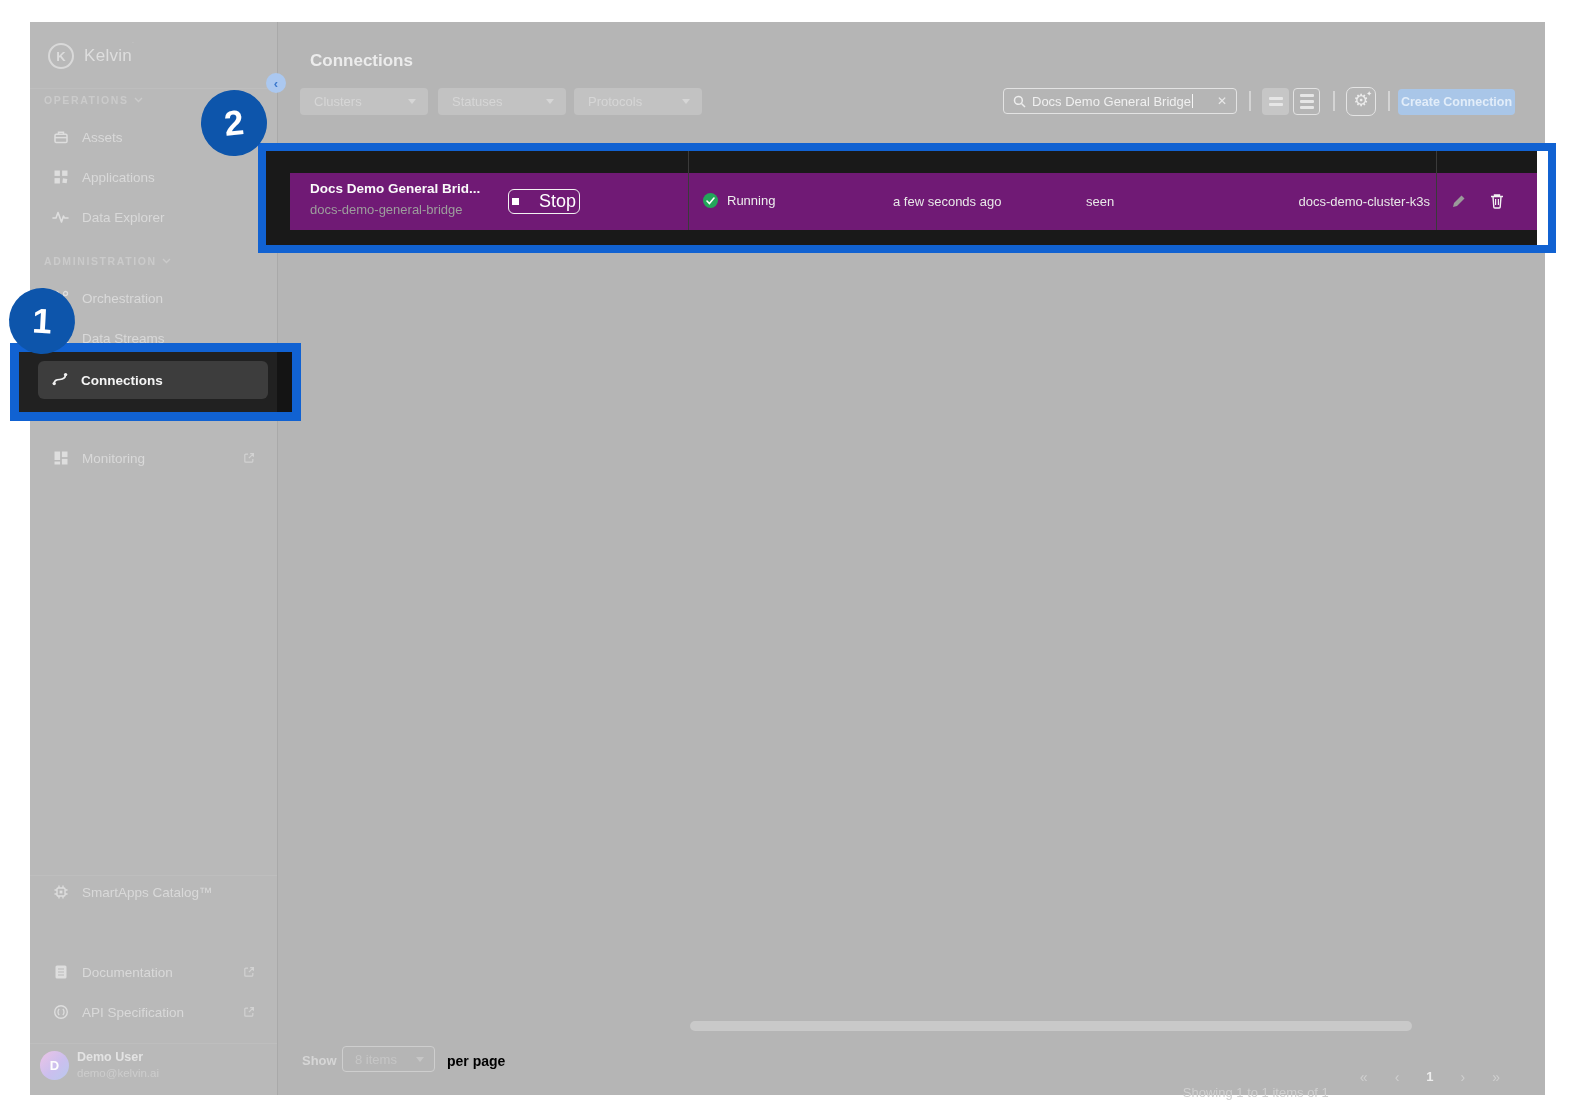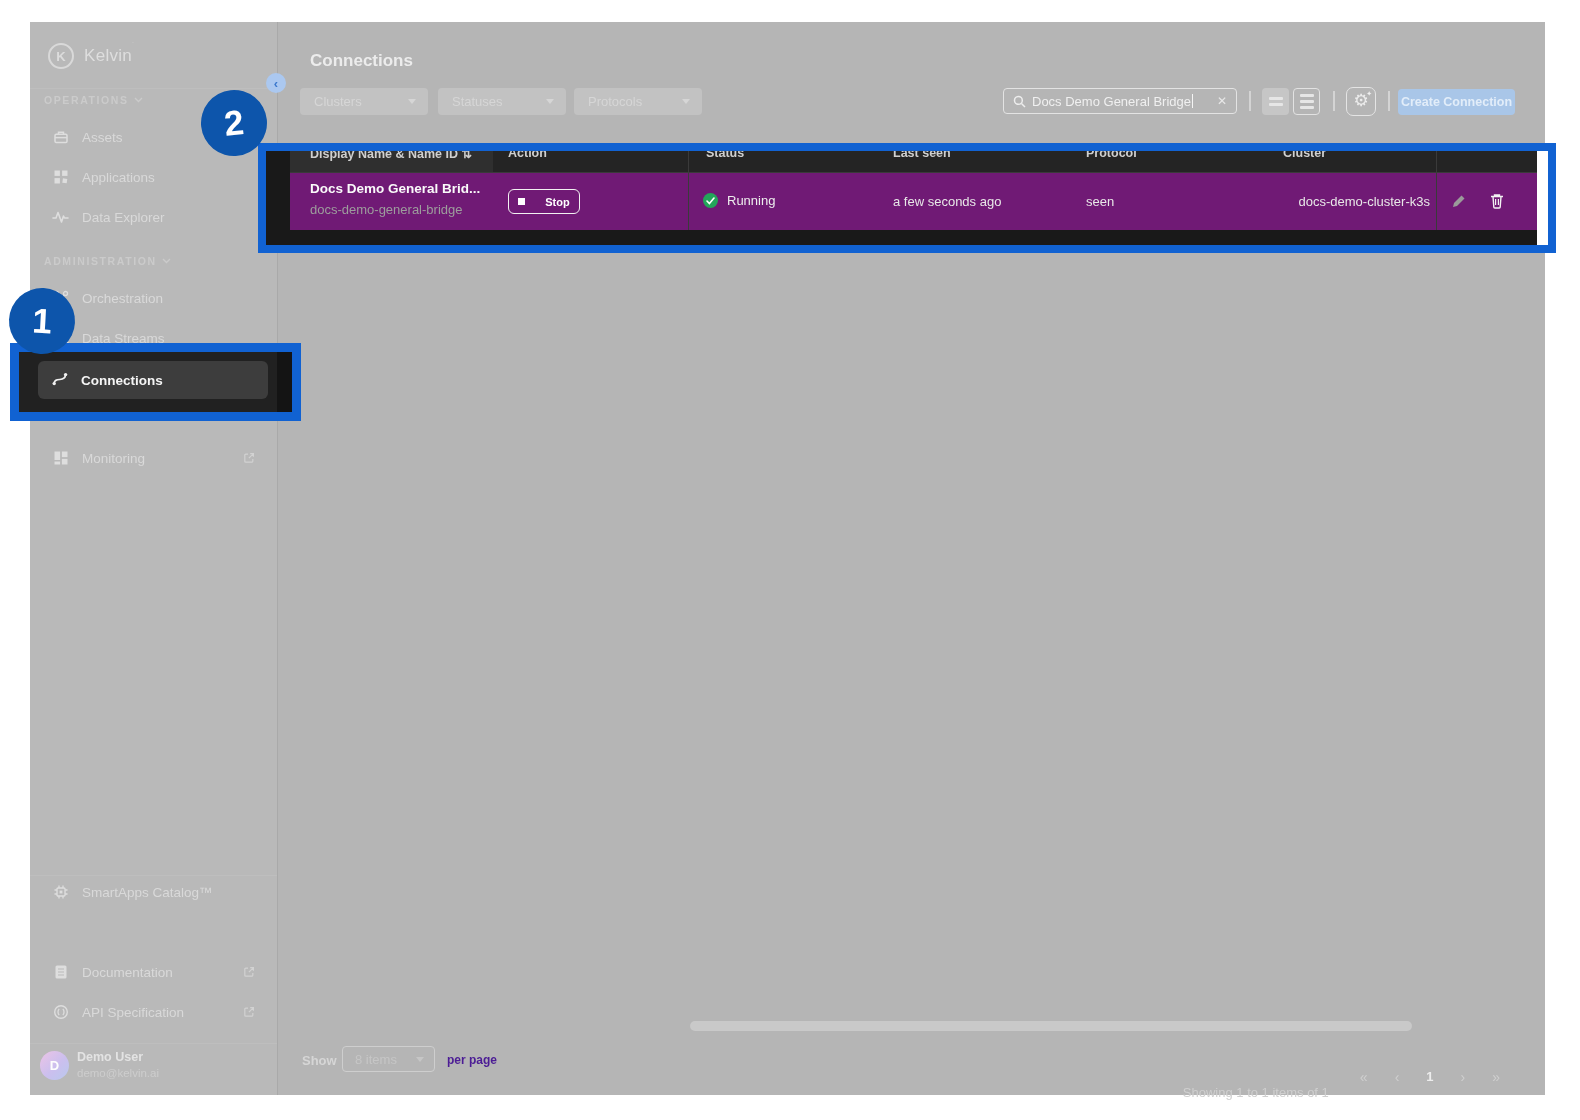--- a/index.html
+++ b/index.html
@@ -48,21 +48,21 @@
   .gearbtn{position:absolute;left:1316px;top:65px;width:30px;height:29px;border:1.5px solid #e4e4e4;border-radius:7px;box-sizing:border-box;display:flex;align-items:center;justify-content:center;color:#ececec;}
   .gear-glyph{font-size:17px;line-height:1;position:relative;top:-1px;}
   .gear-spark{position:absolute;right:3px;top:2px;font-size:7px;color:#f0f0f0;}
   .create-btn{position:absolute;left:1368px;top:67px;width:117px;height:26px;background:#a9c6e8;border-radius:4px;color:#e2edf9;font-size:12.5px;font-weight:700;display:flex;align-items:center;justify-content:center;}
 
   .hscroll{position:absolute;left:660px;top:999px;width:722px;height:10px;border-radius:5px;background:#c9c9c9;}
 
   .show-label{position:absolute;left:272px;top:1031px;font-size:13px;font-weight:700;color:#d6d6d6;}
   .pagesize{position:absolute;left:312px;top:1024px;width:93px;height:26px;border:1.5px solid #cecece;border-radius:4px;box-sizing:border-box;display:flex;align-items:center;color:#c6c6c6;font-size:13px;padding:0 10px 0 12px;}
   .pagesize .caret{margin-left:auto;}
-  .perpage{position:absolute;left:417px;top:1031px;font-size:12px;font-weight:700;color:#4c1d95;}
+  .perpage{position:absolute;left:417px;top:1031px;font-size:14px;font-weight:700;color:#000000;}
 
   .pgn{position:absolute;right:45px;top:1031px;display:flex;align-items:center;gap:27px;color:#cfcfcf;font-size:13px;}
   .pgn .sum{font-weight:500;margin-right:4px;margin-top:32px;}
   .pgn .nav{font-size:14px;}
   .pgn .cur{color:#ededed;font-weight:700;}
 
   
   .collapse-btn{position:absolute;left:266px;top:73px;width:20px;height:20px;border-radius:50%;background:#abc8f0;color:#3c79cd;display:flex;align-items:center;justify-content:center;font-size:13px;font-weight:700;z-index:4;}
 
   
@@ -72,21 +72,21 @@
   .t-block{position:absolute;left:24px;top:0;width:1247px;height:79px;}
   .t-head{position:absolute;left:0;top:0;width:1247px;height:21px;background:#242424;border-bottom:1px solid #3a3a3a;}
   .t-head .c1bg{position:absolute;left:0;top:0;width:203px;height:21px;background:#2f2f2f;}
   .t-head .hlabel{position:absolute;top:-5px;font-size:12.5px;font-weight:700;color:#cfcfcf;white-space:nowrap;}
   .t-row{position:absolute;left:0;top:22px;width:1247px;height:57px;background:#701a75;}
   .vline{position:absolute;top:0;width:1px;height:79px;background:#3a3a3a;}
   .cell-title{position:absolute;left:20px;top:8px;font-size:13.5px;font-weight:700;color:#fafafa;white-space:nowrap;}
   .cell-sub{position:absolute;left:20px;top:29px;font-size:13px;color:#9d9d9d;white-space:nowrap;}
   .stop-btn{position:absolute;left:218px;top:16px;width:72px;height:25px;border:1.5px solid #f2f2f2;border-radius:6px;box-sizing:border-box;display:flex;align-items:center;justify-content:center;gap:8px;color:#fff;}
   .stop-sq{width:7px;height:7px;background:#fff;}
-  .stop-lb{font-size:11px;font-weight:700;margin-left:12px;}
+  .stop-lb{font-size:18px;font-weight:400;margin-left:12px;}
   .status-wrap{position:absolute;left:413px;top:20px;display:flex;align-items:flex-start;gap:9px;color:#ededed;font-size:13px;}
   .ok-dot{width:15px;height:15px;border-radius:50%;background:#23a55a;display:flex;align-items:center;justify-content:center;}
   .plain-cell{position:absolute;top:21px;font-size:13px;color:#e8e8e8;white-space:nowrap;}
   .cluster-cell{position:absolute;left:840px;top:21px;width:300px;text-align:right;font-size:13px;color:#e8e8e8;white-space:nowrap;}
   .row-ic{position:absolute;top:19px;width:18px;height:18px;display:flex;align-items:center;justify-content:center;}
 
   .hl1{left:10px;top:343px;width:291px;height:78px;border-width:9px;}
   .hl1-inner{position:absolute;left:0;top:0;width:273px;height:60px;background:#212121;overflow:hidden;}
   .hl1-mainstrip{position:absolute;left:258px;top:0;width:15px;height:60px;background:#141414;}
   .conn-pill{position:absolute;left:19px;top:9px;width:230px;height:38px;background:#3d3d3d;border-radius:6px;display:flex;align-items:center;color:#f5f5f5;}
@@ -309,29 +309,20 @@
       <span class="nav">›</span>
       <span class="nav">»</span>
     </div>
   </div>
 
   <div class="collapse-btn">‹</div>
 
   <div class="hl hl2">
     <div class="hl2-crop">
       <div class="t-block">
-        <div class="t-head">
-          <div class="c1bg"></div>
-          <span class="hlabel" style="left:20px"><span>Display Name &amp; Name ID</span> <span>⇅</span></span>
-          <span class="hlabel" style="left:218px">Action</span>
-          <span class="hlabel" style="left:416px">Status</span>
-          <span class="hlabel" style="left:603px">Last seen</span>
-          <span class="hlabel" style="left:796px">Protocol</span>
-          <span class="hlabel" style="left:993px">Cluster</span>
-        </div>
 
         <div class="t-row">
           <span class="cell-title">Docs Demo General Brid...</span>
           <span class="cell-sub">docs-demo-general-bridge</span>
           <div class="stop-btn">
             <span class="stop-sq"></span>
             <span class="stop-lb">Stop</span>
           </div>
           <div class="status-wrap">
             <span class="ok-dot">

